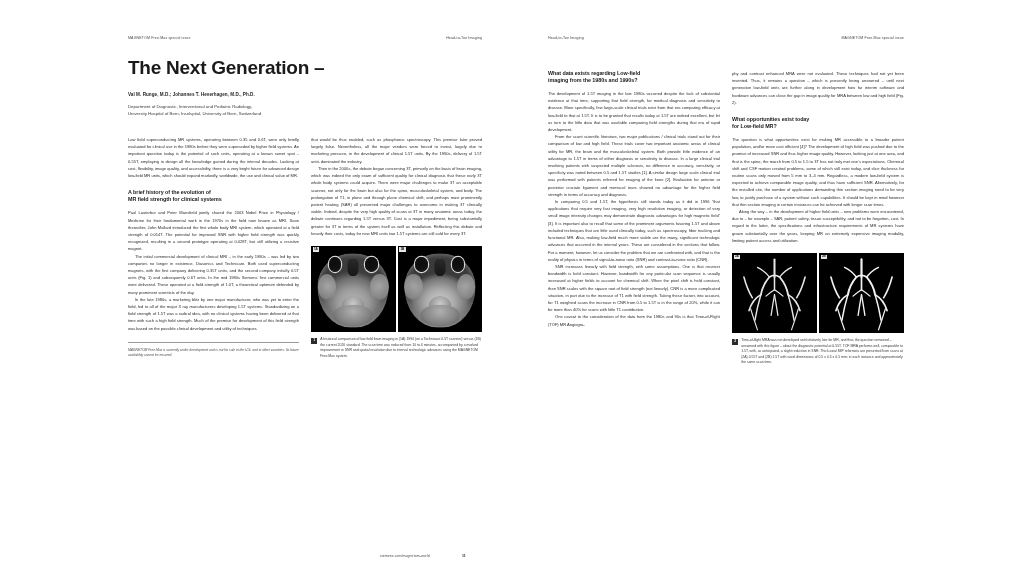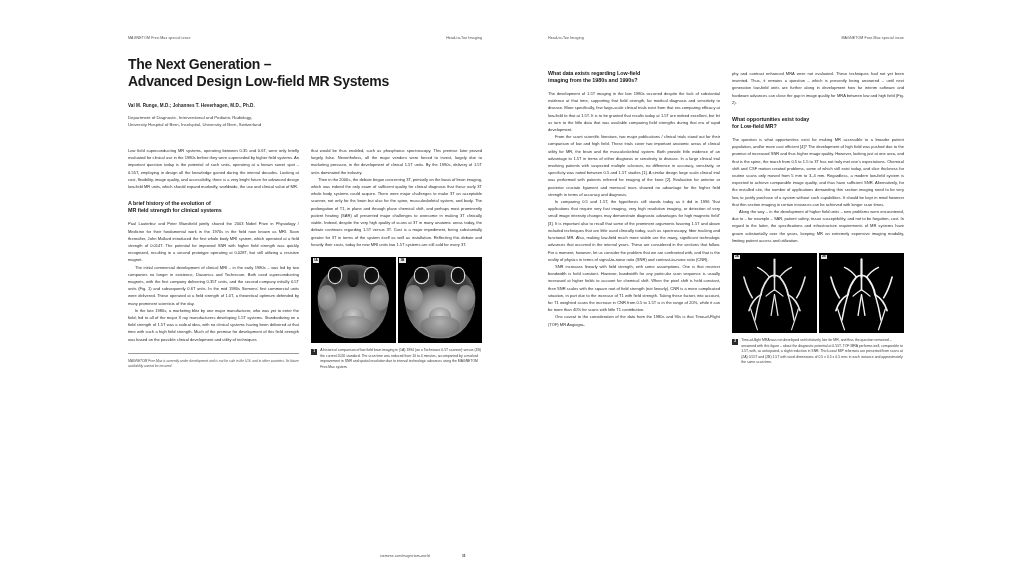--- a/index.html
+++ b/index.html
@@ -40,21 +40,21 @@
     color: #4a4a4a;
     white-space: nowrap;
   }
   .runhead.left-issue  { left: 128px; }
   .runhead.right-sect  { right: 30px; }
   .runhead.r-issue     { right: 120px; }
   .runhead.r-sect      { left: 36px; }
 
   
   .title {
-    font-size: 14px;
+    font-size: 19px;
     line-height: 1.22;
     font-weight: bold;
     letter-spacing: -0.25px;
     margin: 22px 0 0 0;
     color: #1a1a1a;
   }
   .authors {
     font-size: 4.6px;
     font-weight: bold;
     margin-top: 13px;
@@ -243,21 +243,20 @@
 
 <div class="spread">
 
   <div class="page page-left">
 
     <div class="runhead left-issue">MAGNETOM Free.Max special issue</div>
     <div class="runhead right-sect">Head-to-Toe Imaging</div>
 
     <h1 class="title">
       <span>The Next Generation –</span><br>
-      <span>Advanced Design Low-field MR Systems</span>
     </h1>
 
     <div class="authors">Val M. Runge, M.D.; Johannes T. Heverhagen, M.D., Ph.D.</div>
     <div class="affil" style="white-space:pre-line;">Department of Diagnostic, Interventional and Pediatric Radiology,
 University Hospital of Bern, Inselspital, University of Bern, Switzerland</div>
 
     <div class="cols">
 
       <div class="col">
         <p class="body">Low field superconducting MR systems, operating between 0.35 and 0.6T, were only briefly evaluated for clinical use in the 1980s before they were superseded by higher field systems. An important question today is the potential of such units, operating at a known sweet spot – 0.55T, employing in design all the knowledge gained during the interval decades. Looking at cost, flexibility, image quality, and accessibility, there is a very bright future for advanced design low-field MR units, which should expand markedly, worldwide, the use and clinical value of MR.</p>

